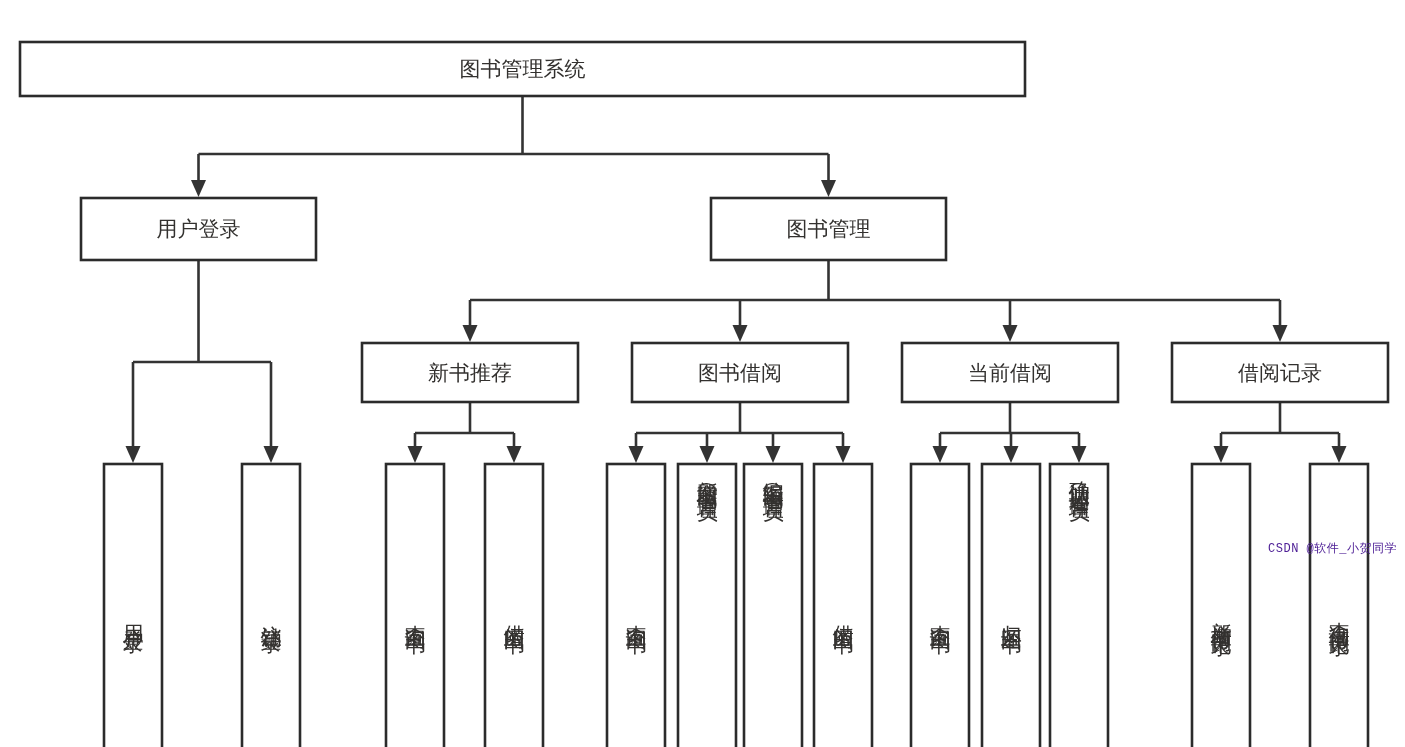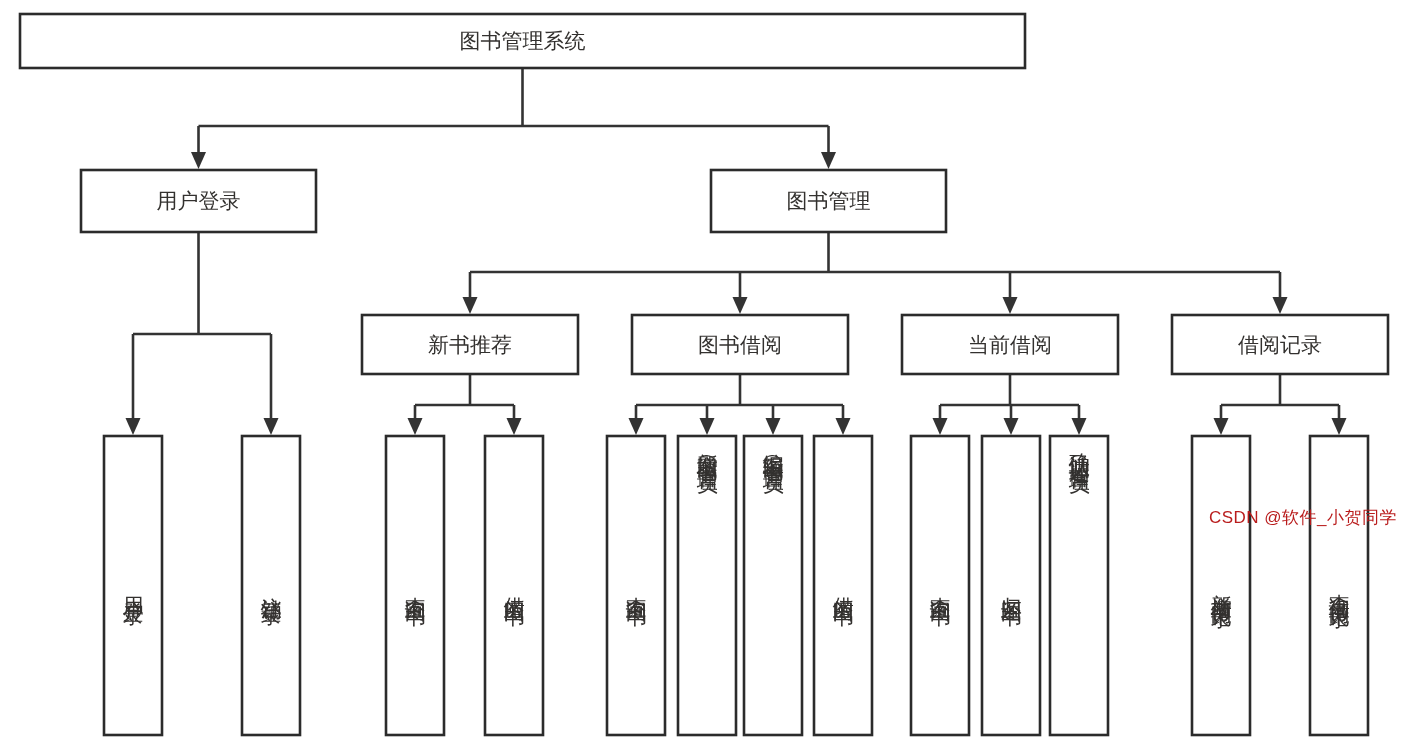--- a/index.html
+++ b/index.html
@@ -11,20 +11,21 @@
     width: 1405px;
     height: 747px;
     overflow: hidden;
     font-family: "DejaVu Sans", "Liberation Sans", sans-serif;
   }
   #diagram-root {
     position: relative;
     width: 1405px;
     height: 535px;
     background: #ffffff;
+    margin-top: 28px;
   }
   svg#flow-svg {
     position: absolute;
     left: 0;
     top: 0;
     width: 1405px;
     height: 747px;
   }
   .node-box {
     fill: #ffffff;
@@ -65,23 +66,23 @@
     white-space: nowrap;
     text-align: center;
   }
   .v-label.overflow {
     align-self: flex-start;
   }
   .watermark {
     position: absolute;
     right: 8px;
     bottom: 6px;
-    font-family: Liberation Sans, sans-serif;
-    font-size: 17px;
-    color: #b91c1c;
+    font-family: Liberation Mono, monospace;
+    font-size: 12px;
+    color: #4c1d95;
     letter-spacing: 0.5px;
     white-space: nowrap;
   }
 </style>
 </head>
 <body>
 
 <div id="diagram-root">
 
   <svg id="flow-svg" viewBox="0 0 1405 747">

